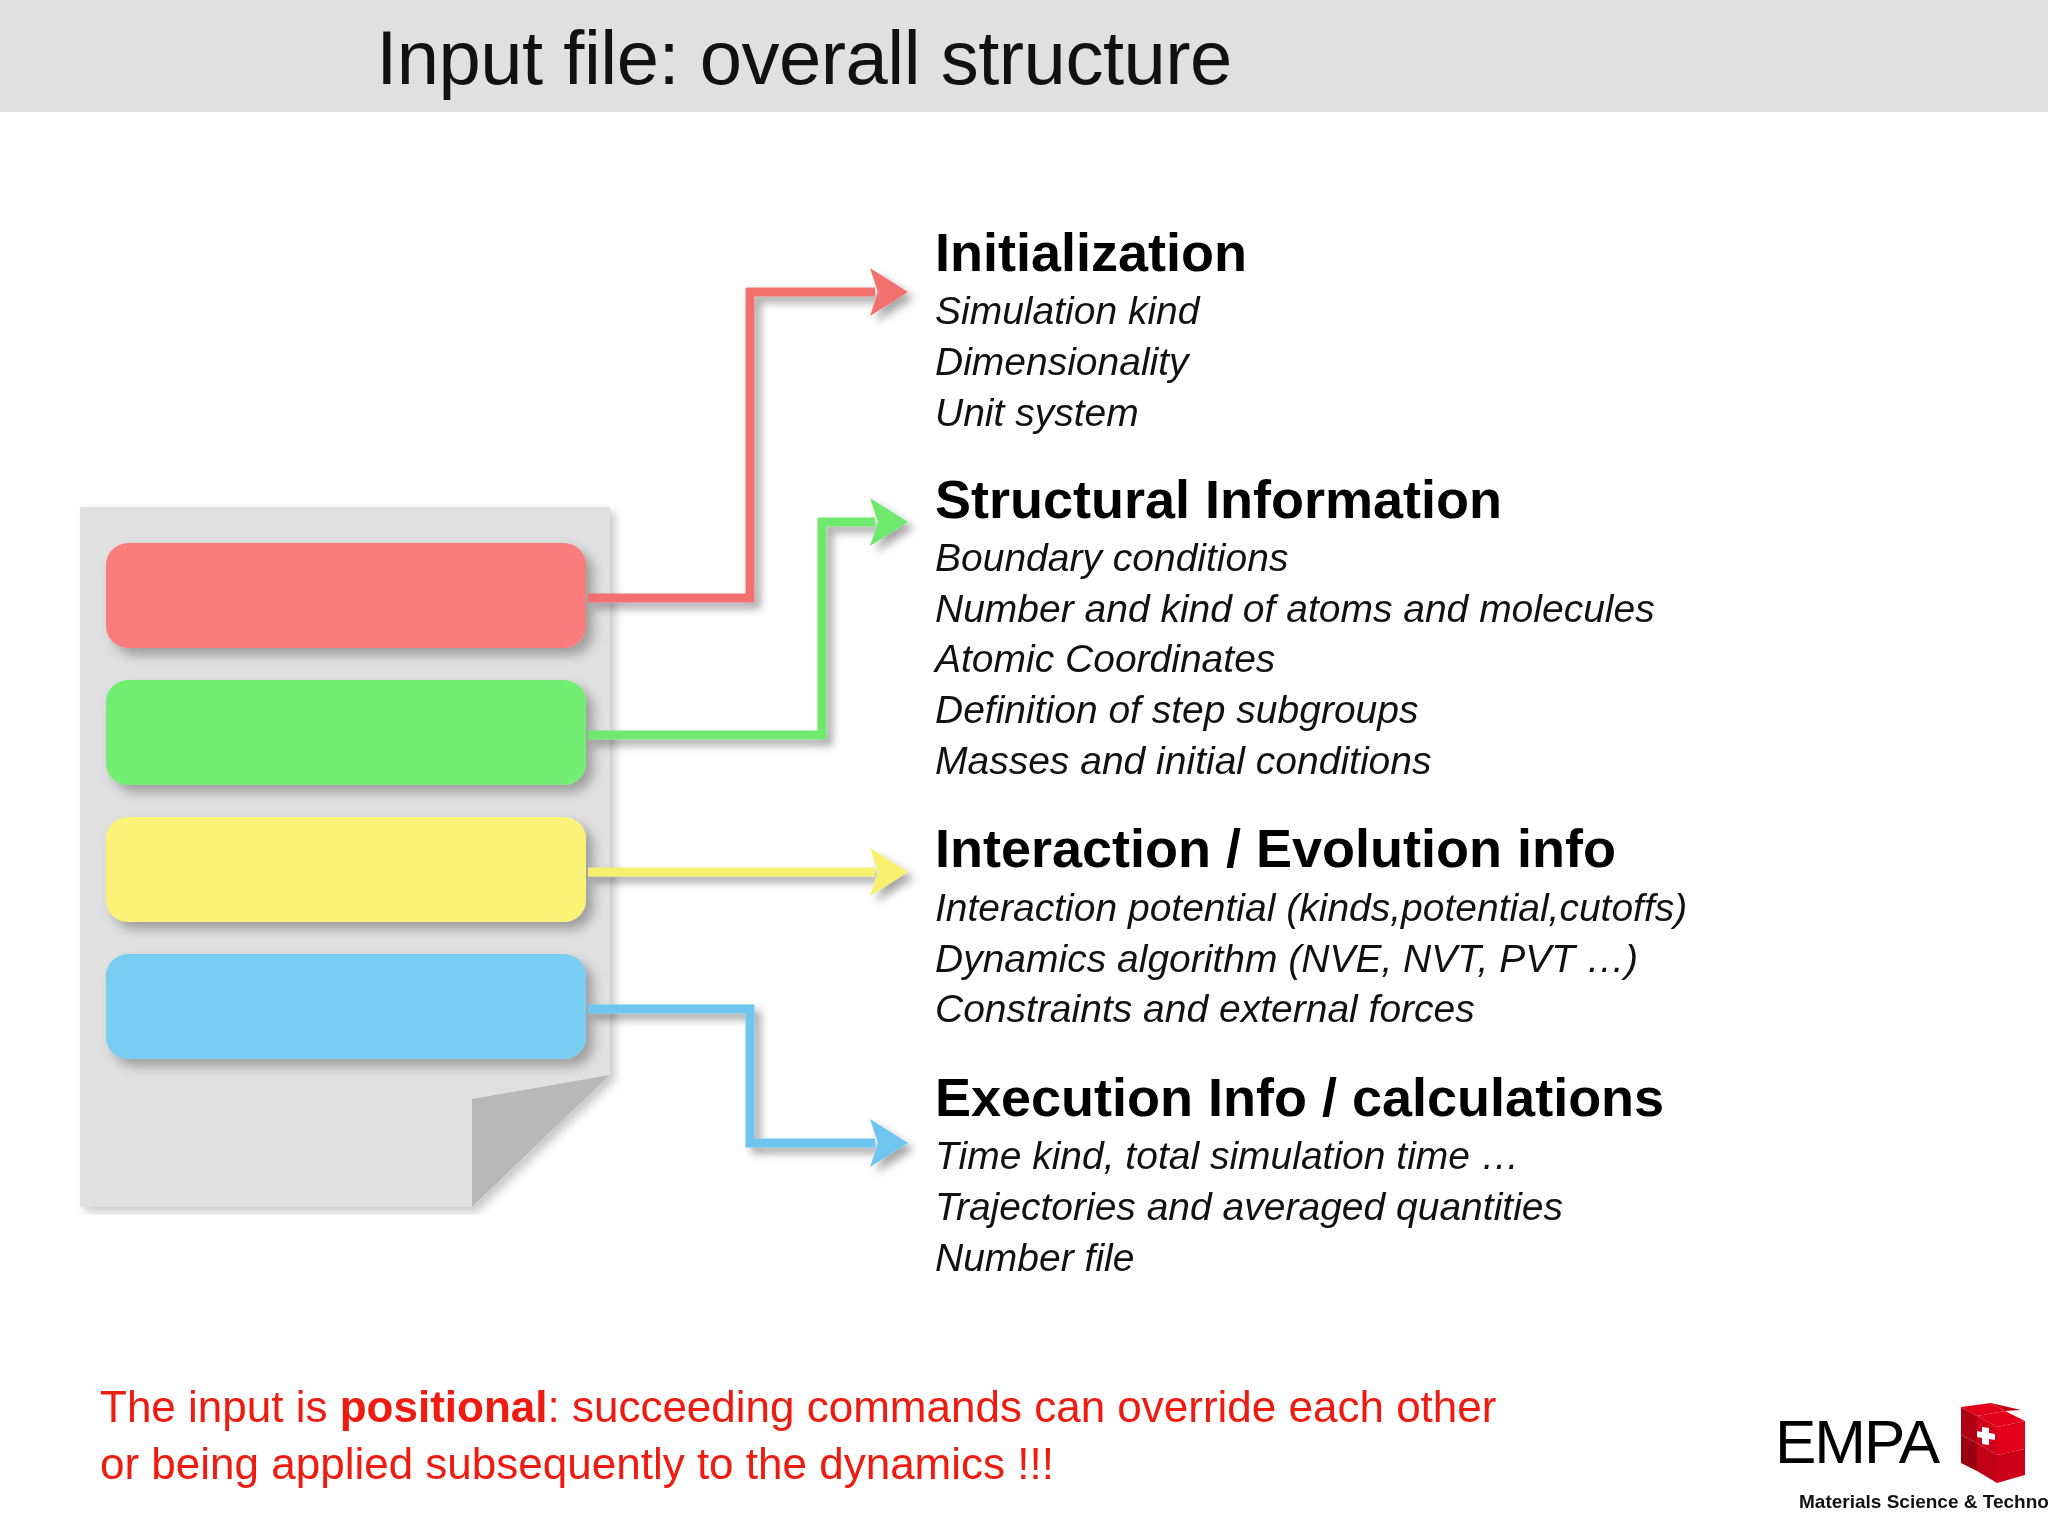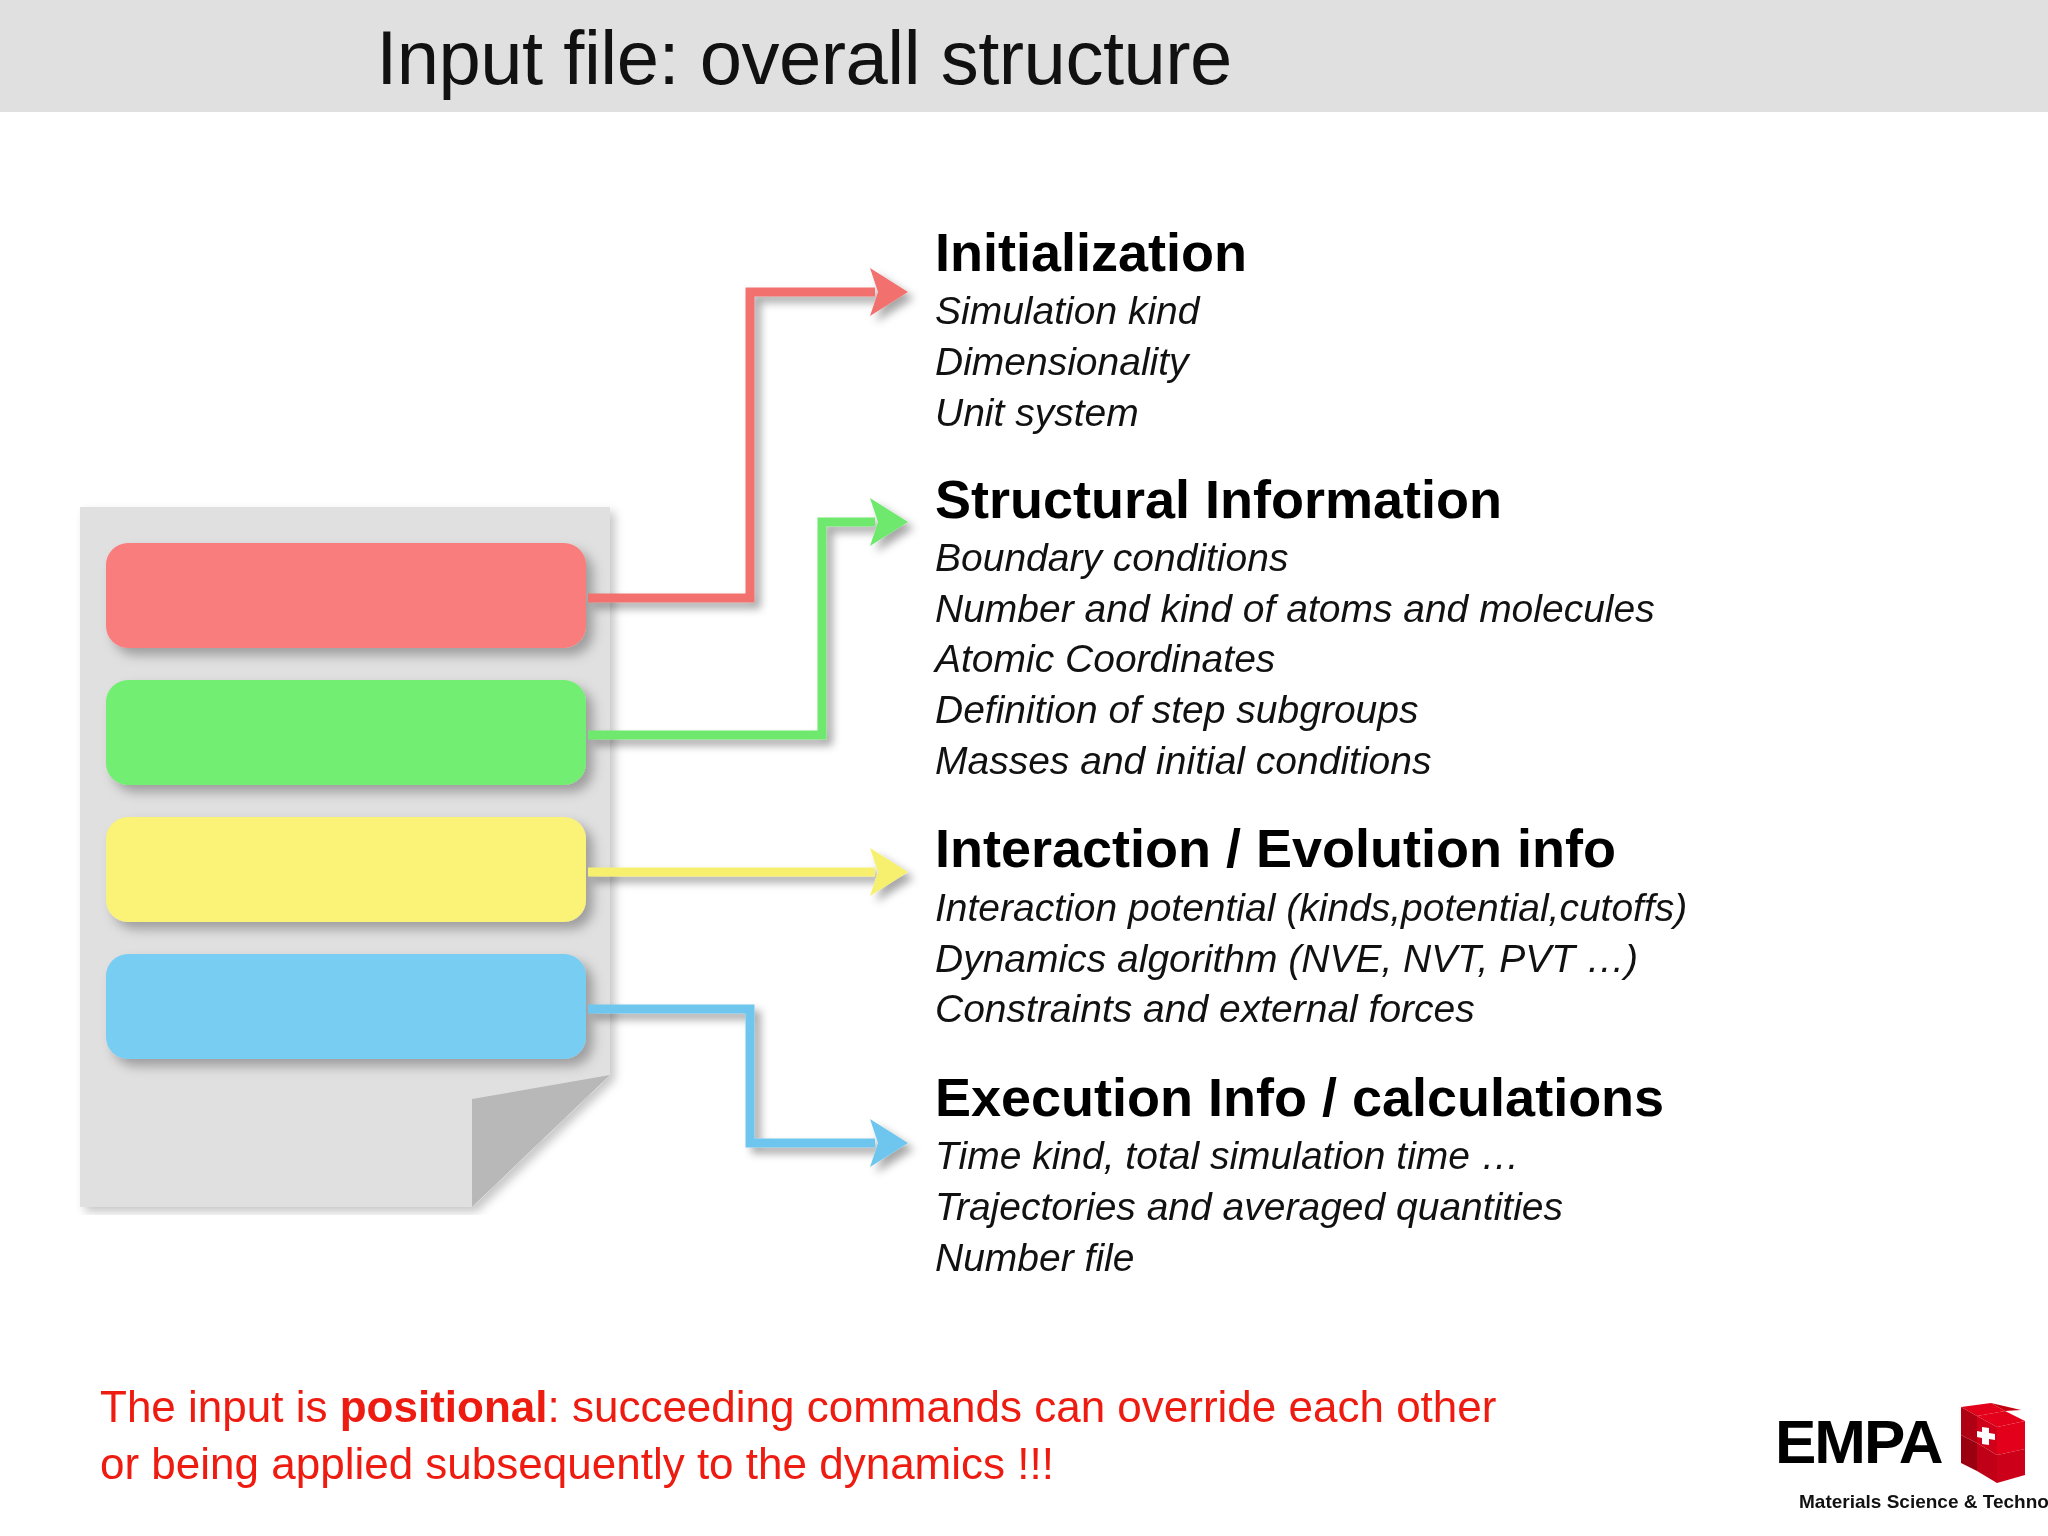--- a/index.html
+++ b/index.html
@@ -115,21 +115,21 @@
   }
   #empa-wordmark-row {
     position: relative;
     height: 82px;
   }
   #empa-wordmark {
     position: absolute;
     left: 0; top: 6px;
     font-family: "Liberation Sans", sans-serif;
     font-size: 62px;
-    font-weight: bold;
+    font-weight: normal;
     letter-spacing: -2px;
     color: #000000;
     line-height: 1;
   }
   #empa-cube {
     position: absolute;
     left: 158px;
     top: -2px;
   }
   #empa-tagline {

